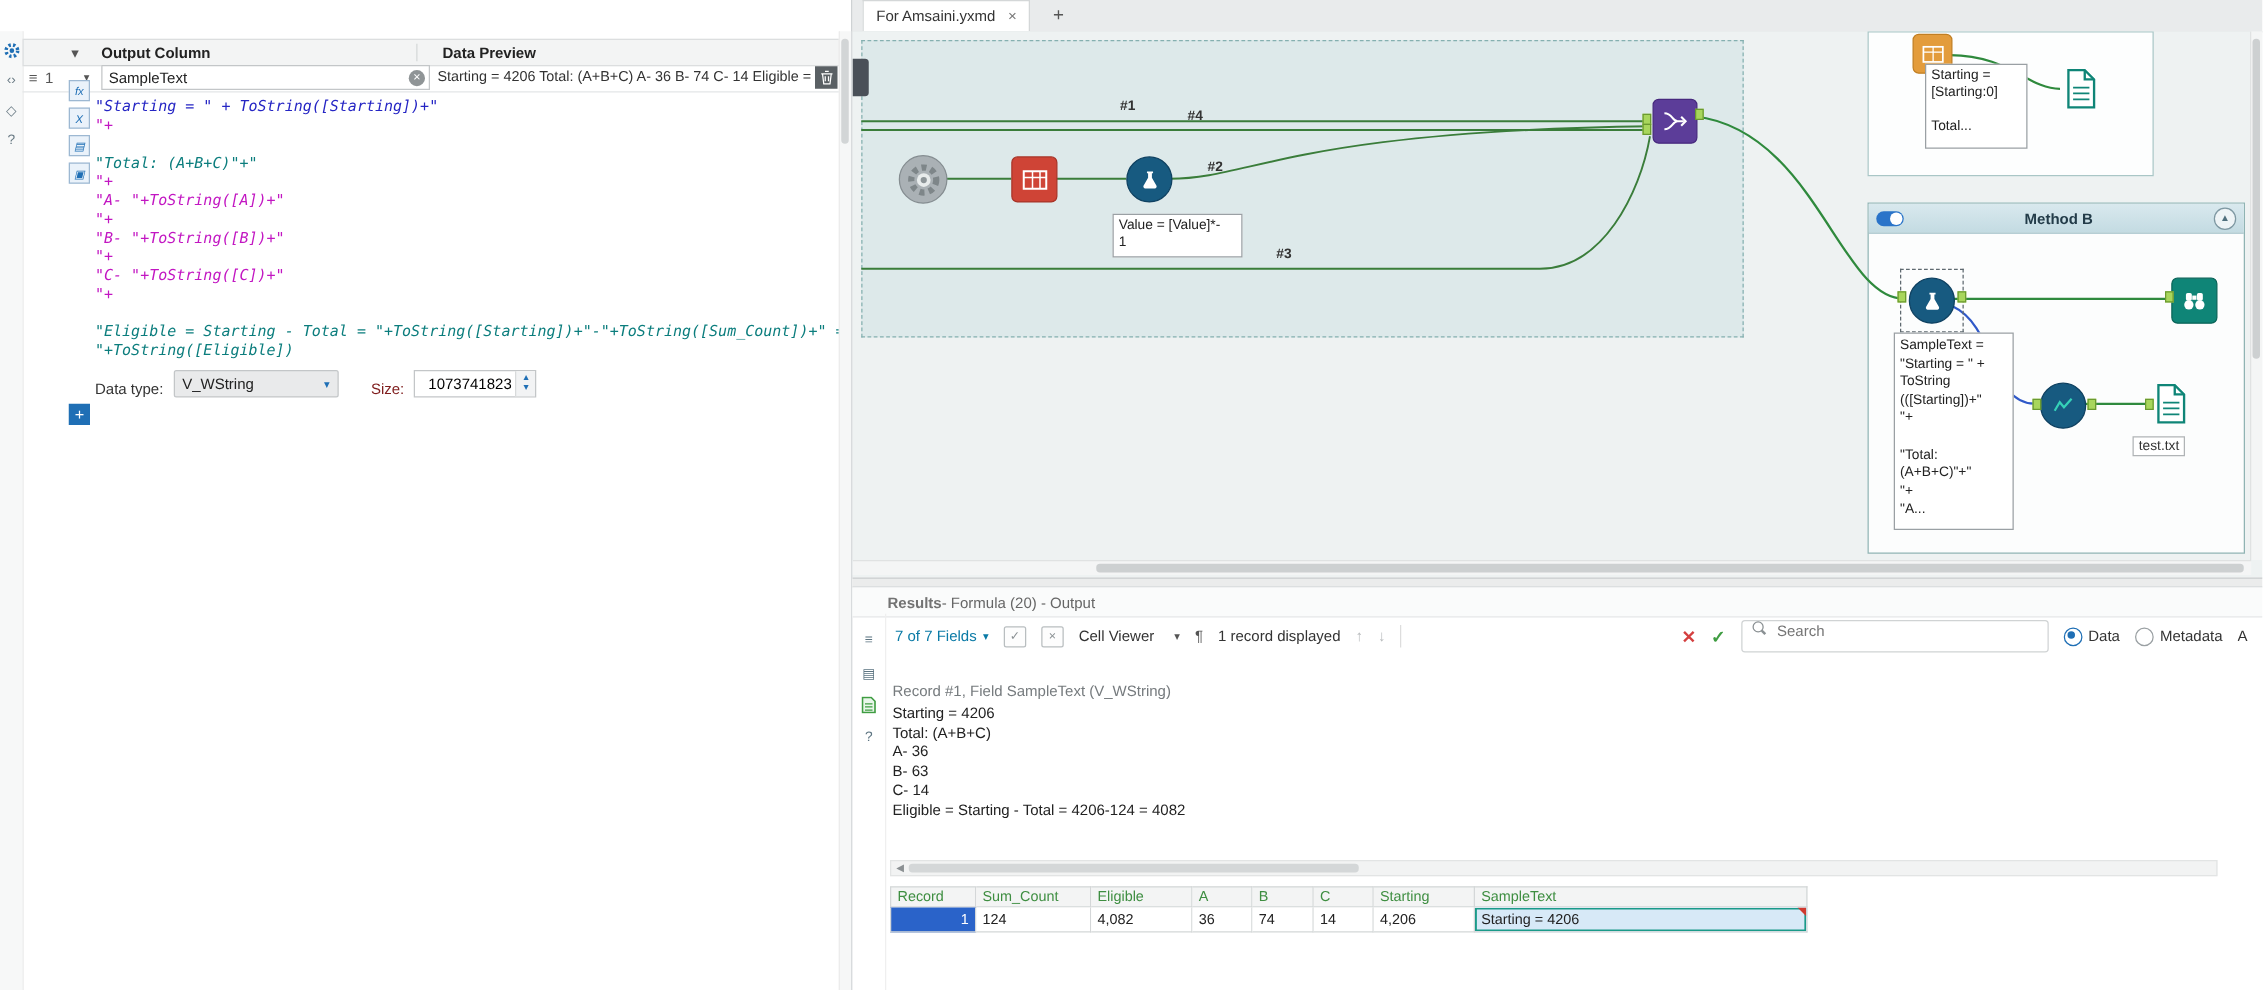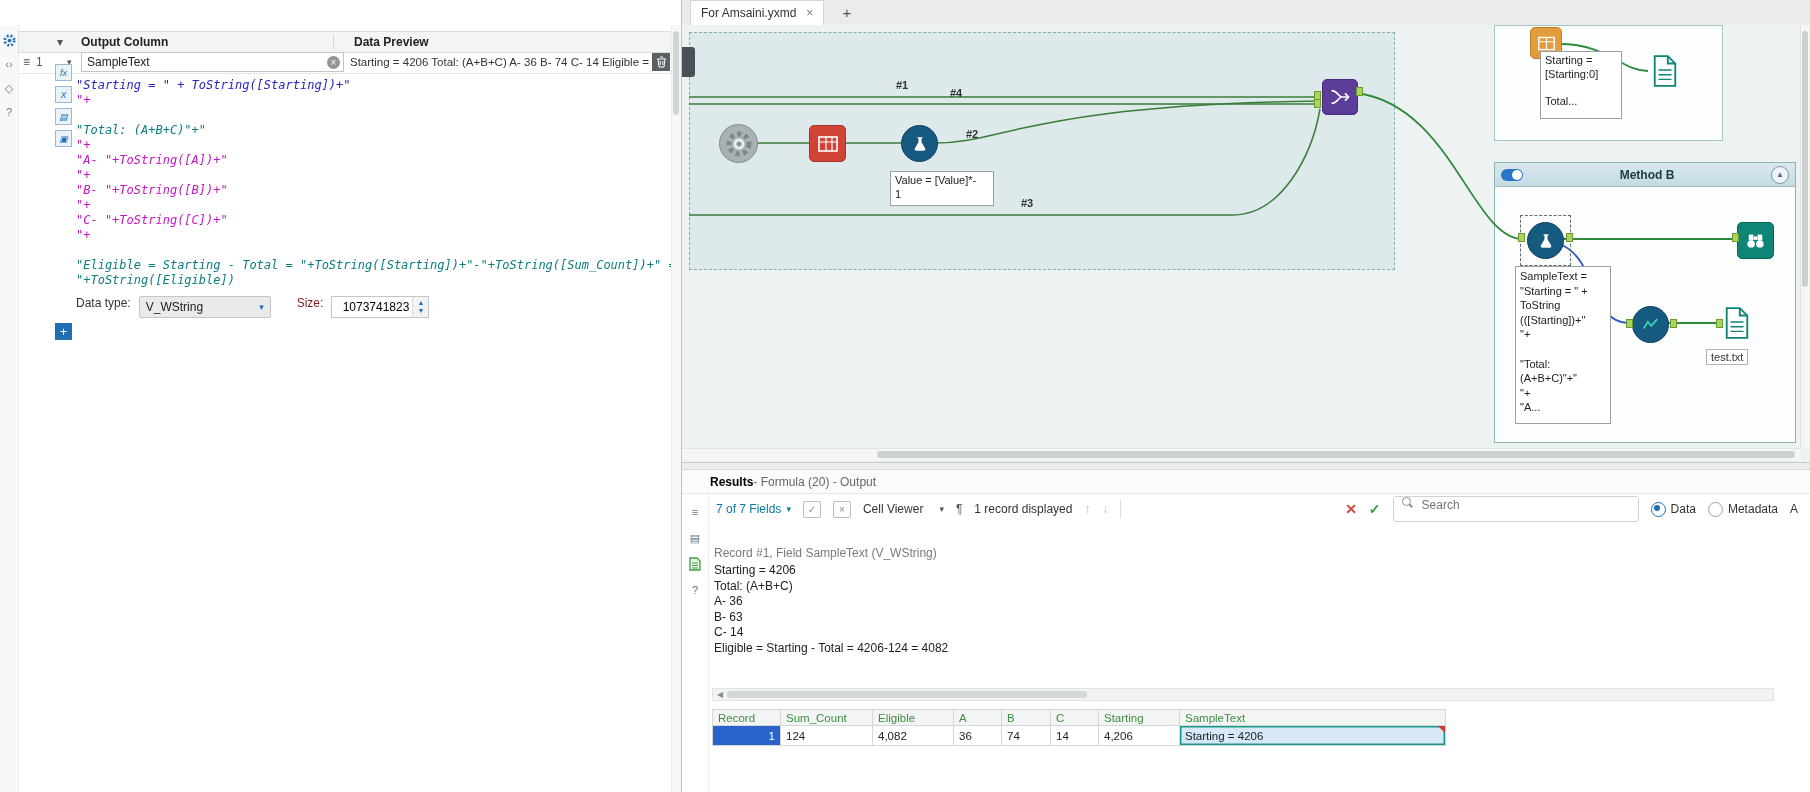--- a/index.html
+++ b/index.html
@@ -32,21 +32,21 @@
   .trash-btn{width:18px;height:18px;background:#5a6064;display:flex;align-items:center;justify-content:center;cursor:pointer;margin-right:2px}
   #editor-icons{position:absolute;left:55px;top:64px;width:18px;display:flex;flex-direction:column;gap:5px}
   .ed-icon{width:15px;height:15px;border:1px solid #9db8d2;background:#eaf2fa;color:#1f6fb5;font-size:9px;font-style:italic;
            display:flex;align-items:center;justify-content:center;cursor:pointer}
   #formula-code{position:absolute;left:76px;top:78px;right:14px;height:212px;
                 font-family:"DejaVu Sans Mono",monospace;font-size:12px;font-style:italic;line-height:15px;white-space:pre}
   .code-line{height:15px}
   .c-blue{color:#2525c4}
   .c-magenta{color:#c216c2}
   .c-teal{color:#0b7d7d}
-  .cfg-typerow{position:absolute;left:76px;top:296px;height:22px;display:flex;align-items:flex-start;gap:8px;font-size:12px;color:#333}
+  .cfg-typerow{position:absolute;left:76px;top:296px;height:22px;display:flex;align-items:flex-end;gap:8px;font-size:12px;color:#333}
   .dd{width:118px;height:20px;background:#e9eaeb;border:1px solid #c3c6c8;border-radius:2px;display:flex;align-items:center;
       padding:0 6px;cursor:pointer}
   .dd .dd-val{flex:1;font-size:12px;color:#222}
   .dd .dd-ar{color:#1f6fb5;font-size:9px}
   .sizebox{width:96px;height:20px;border:1px solid #c3c6c8;background:#fff;display:flex;align-items:center}
   .sizebox input{border:none;outline:none;width:74px;text-align:right;font-size:12px;font-family:"Liberation Sans",sans-serif;padding:0 3px;background:transparent}
   .spin{width:16px;height:100%;border-left:1px solid #d8dadb;display:flex;flex-direction:column;align-items:center;justify-content:center;
         font-size:7px;color:#1f6fb5;line-height:8px;background:#f2f3f4;cursor:pointer}
   .add-btn{position:absolute;left:55px;top:323px;width:17px;height:17px;background:#1f6fb5;color:#fff;border:none;
            font-size:13px;line-height:15px;cursor:pointer;padding:0}
@@ -81,21 +81,21 @@
   .canvas-hscroll{position:absolute;left:0;top:423px;right:9px;height:11px;background:#f4f5f5;border-top:1px solid #e0e2e2}
   .canvas-hthumb{position:absolute;left:195px;top:2px;width:918px;height:7px;background:#cdd0d1;border-radius:3px}
   .canvas-vscroll{position:absolute;right:0;top:0;width:9px;height:423px;background:#f4f5f5;border-left:1px solid #e0e2e2}
   .canvas-vthumb{position:absolute;left:1px;top:6px;width:6px;height:256px;background:#cdd0d1;border-radius:3px}
   .parttool{position:absolute;left:0;top:22px;width:13px;height:30px;background:#4a5058;border-radius:0 3px 3px 0}
   .outfile-label{position:absolute;background:#fff;border:1px solid #b0b4b6;font-size:11px;padding:0 4px;line-height:14px;color:#333}
   
   #results{position:absolute;left:682px;top:462px;width:1128px;height:330px;background:#fff}
   .splitter{height:6px;background:#ebecec;border-top:1px solid #c9cccd;border-bottom:1px solid #d8dadb}
   .res-header{height:23px;display:flex;align-items:center;padding-left:28px;background:#fafbfb;border-bottom:1px solid #e6e8e9;font-size:12px}
-  .res-header b{color:#000000}
+  .res-header b{color:#737373}
   .res-header span{color:#666}
   .res-strip{position:absolute;left:0;top:29px;width:26px;bottom:0;border-right:1px solid #efefef;
              display:flex;flex-direction:column;align-items:center;padding-top:14px;gap:12px}
   .res-strip .strip-ic{color:#5d7582}
   .res-toolbar{position:absolute;left:26px;top:32px;right:6px;height:30px;display:flex;align-items:center;gap:12px;padding-left:8px}
   .fields-dd{color:#0a7aa6;font-size:12px;display:flex;align-items:center;gap:5px;cursor:pointer}
   .mini-btn{width:16px;height:15px;border:1px solid #b9bec0;border-radius:2px;color:#8a9093;font-size:10px;
             display:flex;align-items:center;justify-content:center;cursor:pointer;background:#fdfdfd}
   .cellviewer{display:flex;align-items:center;gap:16px;color:#333;cursor:pointer}
   .pilcrow{color:#555;cursor:pointer}

